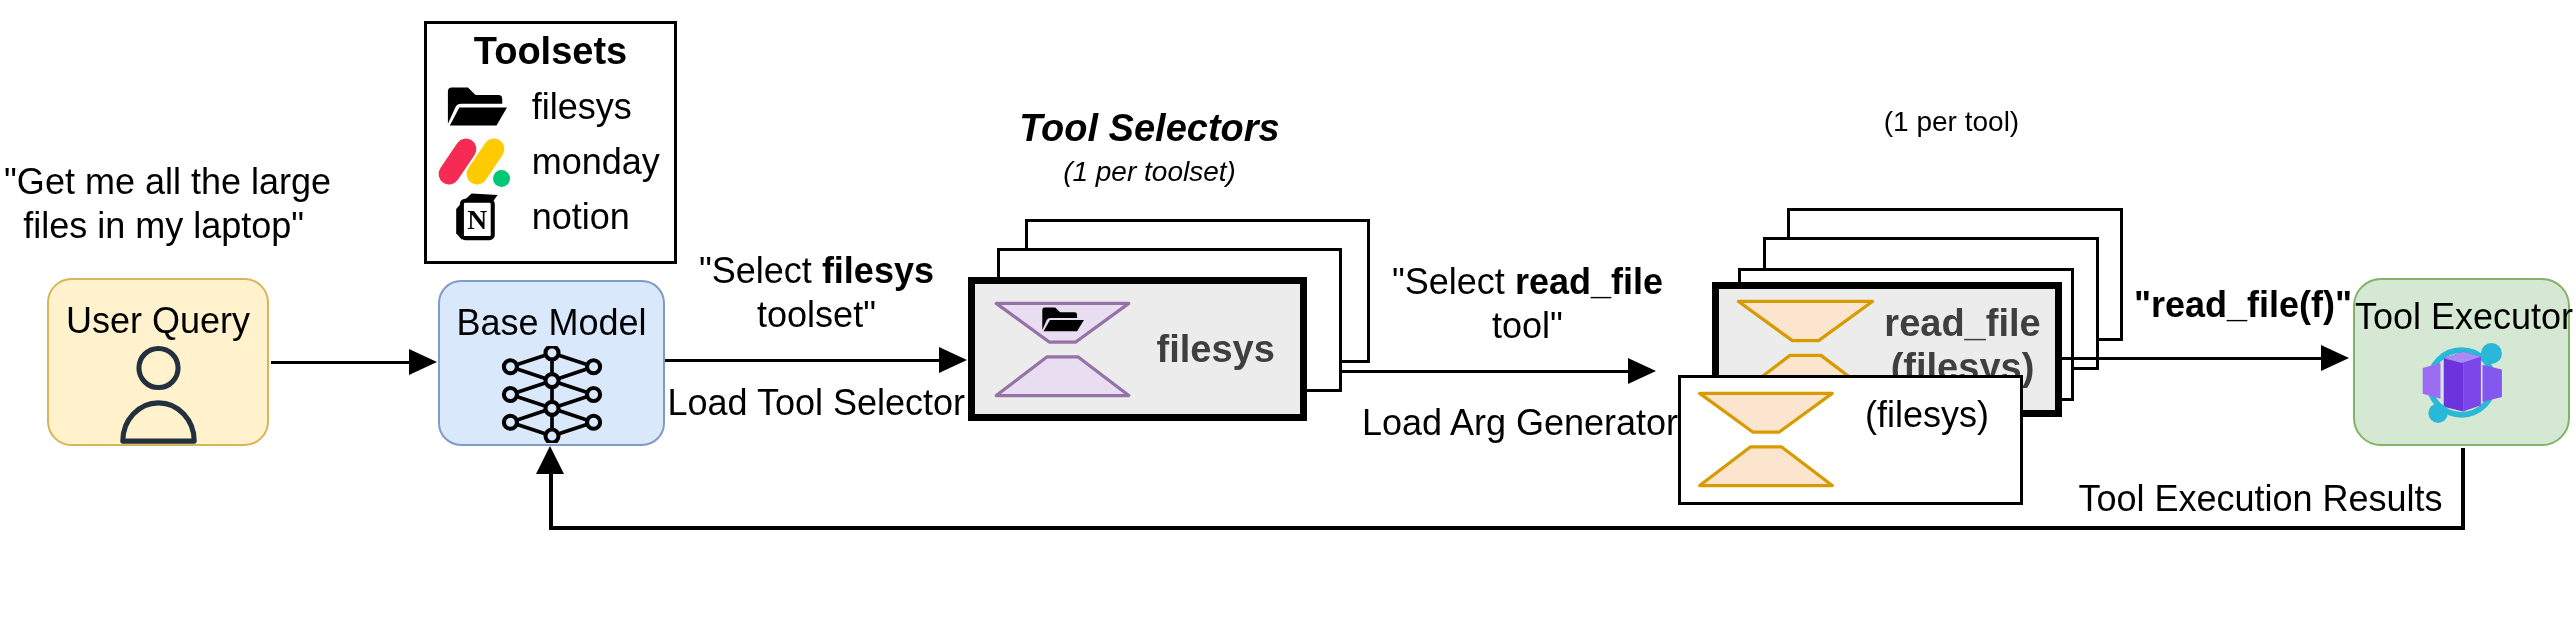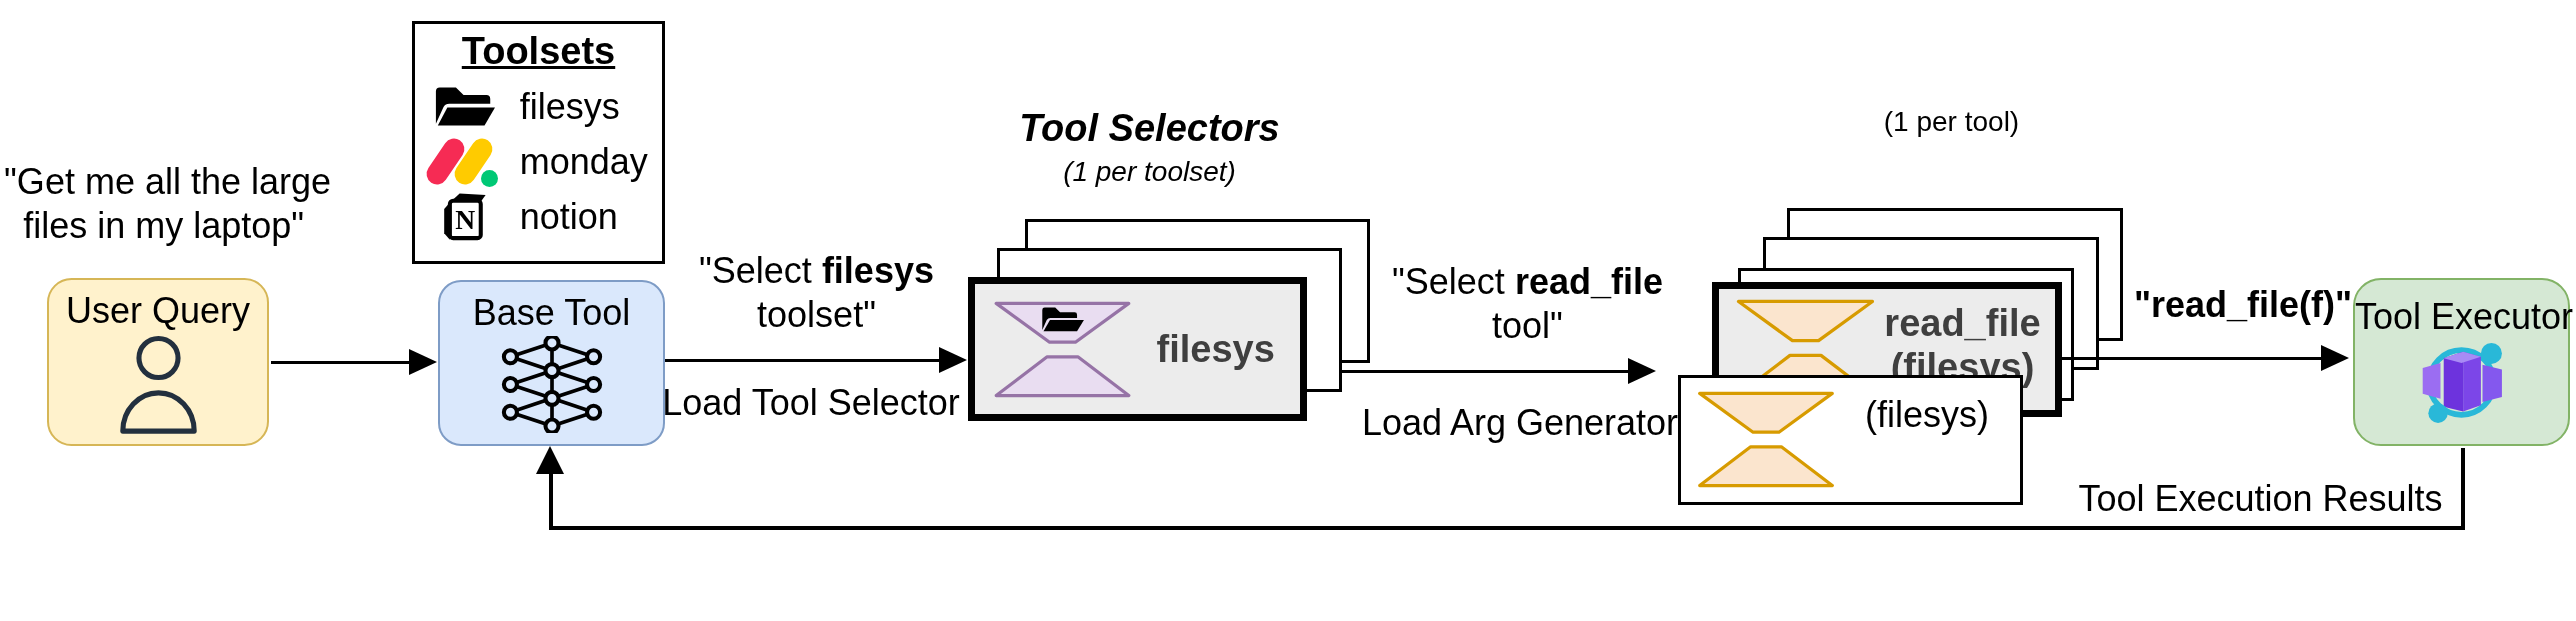--- a/index.html
+++ b/index.html
@@ -15,21 +15,21 @@
   .ah-right{position:absolute;width:0;height:0;border-top:13px solid transparent;border-bottom:13px solid transparent;border-left:28px solid #000;}
   .ah-up{position:absolute;width:0;height:0;border-left:14.7px solid transparent;border-right:14.7px solid transparent;border-bottom:28px solid #000;}
   .node-box{position:absolute;box-sizing:content-box;}
   .uq{background:#FFF2CC;border:2.5px solid #D6B656;border-radius:24.5px;}
   .bm{background:#DAE8FC;border:2.5px solid #7E9CC6;border-radius:23px;}
   .te{background:#D5E8D4;border:2.5px solid #82B366;border-radius:28px;}
   .frame{background:#fff;border:3.3px solid #000;}
   .card-back{position:absolute;background:#fff;border:3.3px solid #000;}
   .card-front{position:absolute;background:#ECECEC;border:7.4px solid #000;}
   .card-overlay{position:absolute;background:#fff;border:3.3px solid #000;}
-  .node-label{margin-top:10px;font-size:36px;text-align:center;white-space:nowrap;}
+  .node-label{margin-top:20px;font-size:36px;text-align:center;white-space:nowrap;}
   .stack-label{font-weight:700;color:#3F3F3F;font-size:38px;line-height:44px;text-align:center;white-space:nowrap;}
   .title{font-weight:700;font-size:38px;line-height:46px;text-align:center;white-space:nowrap;}
   .subtitle{font-size:28px;line-height:41px;text-align:center;white-space:nowrap;}
   .ts-row{position:absolute;left:0;width:100%;height:52px;display:flex;align-items:center;padding-left:14.7px;box-sizing:border-box;}
   .ts-icon{width:69px;display:flex;justify-content:center;align-items:center;}
   .ts-label{font-size:36px;margin-left:21px;}
   .mbar{width:21px;height:51px;border-radius:11.5px;display:inline-block;}
   svg{display:block;}
 </style>
 </head>
@@ -48,21 +48,21 @@
       <svg width="85" height="103" viewBox="0 0 100 120">
         <circle cx="50" cy="30" r="23" fill="none" stroke="#23303E" stroke-width="6"></circle>
         <path d="M8 116 a42 45 0 0 1 84 0 z" fill="none" stroke="#23303E" stroke-width="6" stroke-linejoin="round"></path>
       </svg>
     </div>
   </div>
 
   <div class="hline" style="left:271px;top:361px;width:141px;"></div>
   <div class="ah-right" style="left:409px;top:349px;"></div>
 
-  <div class="node-box frame" style="left:412px;top:20.5px;width:247px;height:237px;text-decoration:underline;">
+  <div class="node-box frame" style="left:424px;top:20.5px;width:247px;height:237px;">
     <div class="title" style="margin-top:4.9px;">Toolsets</div>
     <div class="ts-row" style="top:57px;">
       <span class="ts-icon">
         <svg width="61" height="43" viewBox="0 0 64 44">
           <path d="M2 40 V6 q0-4 4-4 h17 l8 8 h24 q4 0 4 4 v5 H16 q-4 0-6 3.4 L2 40 Z" fill="#000"></path>
           <path d="M4 42 l10-19 h50 l-11 19 Z" fill="#000"></path>
         </svg>
       </span>
       <span class="ts-label">filesys</span>
     </div>
@@ -83,21 +83,21 @@
           <polygon points="12,14 5,22 5,52 12,60" fill="#000"></polygon>
           <rect x="12" y="12" width="38" height="46" rx="4" fill="#fff" stroke="#000" stroke-width="5"></rect>
           <text x="31" y="47" text-anchor="middle" font-family="Liberation Serif, serif" font-weight="700" font-size="34" fill="#000">N</text>
         </svg>
       </span>
       <span class="ts-label">notion</span>
     </div>
   </div>
 
   <div class="node-box bm" style="left:438px;top:280px;width:223px;height:162px;">
-    <div class="node-label">Base Tool</div>
+    <div class="node-label">Base Model</div>
     <div style="display:flex;justify-content:center;margin-top:1.6px;">
       <svg width="106" height="97" viewBox="0 0 130 118">
         <g stroke="#000" stroke-width="4.5">
           <line x1="14" y1="25" x2="65" y2="8"></line>
             <line x1="14" y1="25" x2="65" y2="42"></line>
           <line x1="14" y1="59" x2="65" y2="42"></line>
             <line x1="14" y1="59" x2="65" y2="76"></line>
           <line x1="14" y1="93" x2="65" y2="76"></line>
             <line x1="14" y1="93" x2="65" y2="110"></line>
           <line x1="116" y1="25" x2="65" y2="8"></line>
@@ -123,21 +123,21 @@
       </svg>
     </div>
   </div>
 
   <div class="abs lbl" style="left:687px;top:249px;width:259px;">
     <div><span>"Select </span><span class="bold">filesys</span></div>
     <div>toolset"</div>
   </div>
   <div class="hline" style="left:665px;top:359px;width:277px;"></div>
   <div class="ah-right" style="left:939px;top:347px;"></div>
-  <div class="abs lbl" style="left:657px;top:381px;width:308px;">Load Tool Selector</div>
+  <div class="abs lbl" style="left:657px;top:381px;width:308px;text-align:right;">Load Tool Selector</div>
 
   <div class="abs" style="left:1002px;top:105px;width:295px;font-style:italic;">
     <div class="title">Tool Selectors</div>
     <div class="subtitle">(1 per toolset)</div>
   </div>
 
   <div class="card-back" style="left:1025px;top:219px;width:339px;height:138px;"></div>
   <div class="card-back" style="left:997px;top:248px;width:339px;height:138px;"></div>
   <div class="card-front" style="left:968px;top:277px;width:325px;height:130px;display:flex;align-items:center;">
     <span style="margin-left:18px;">

